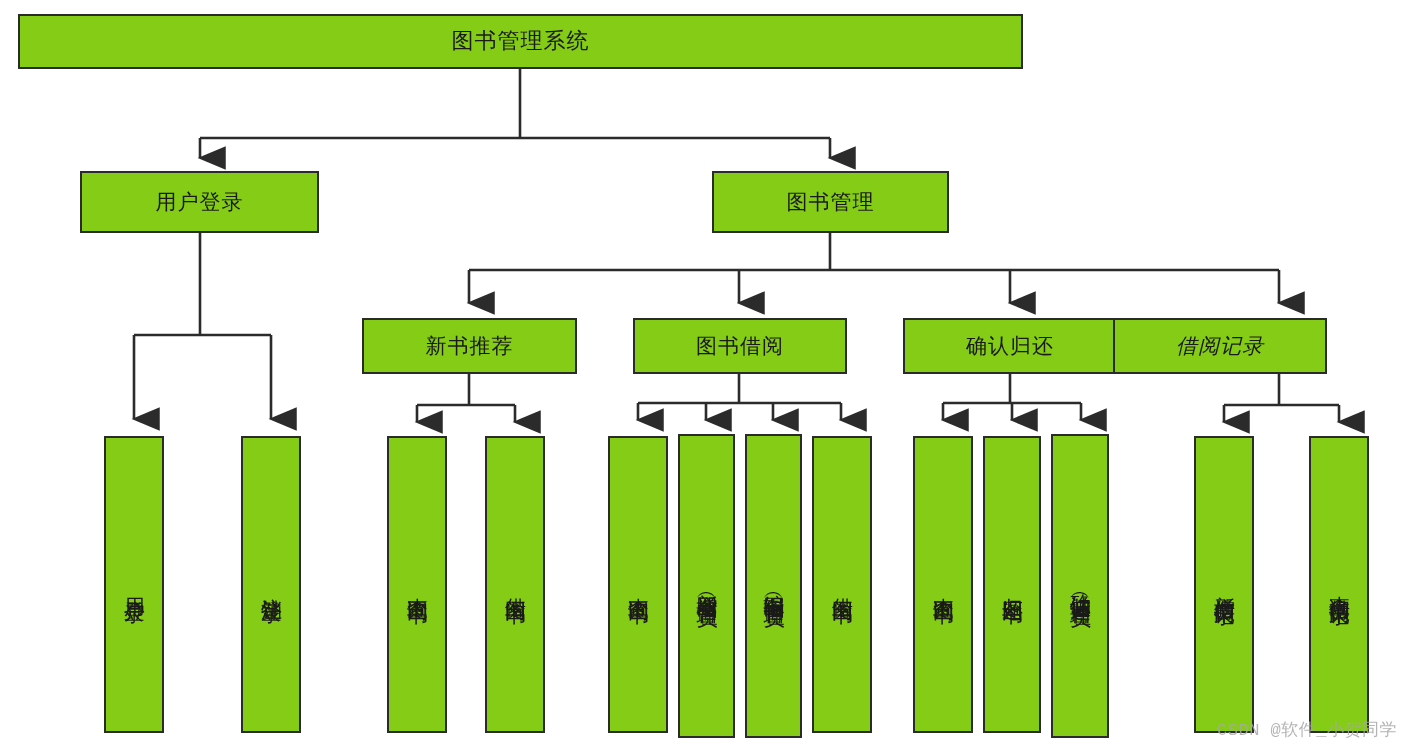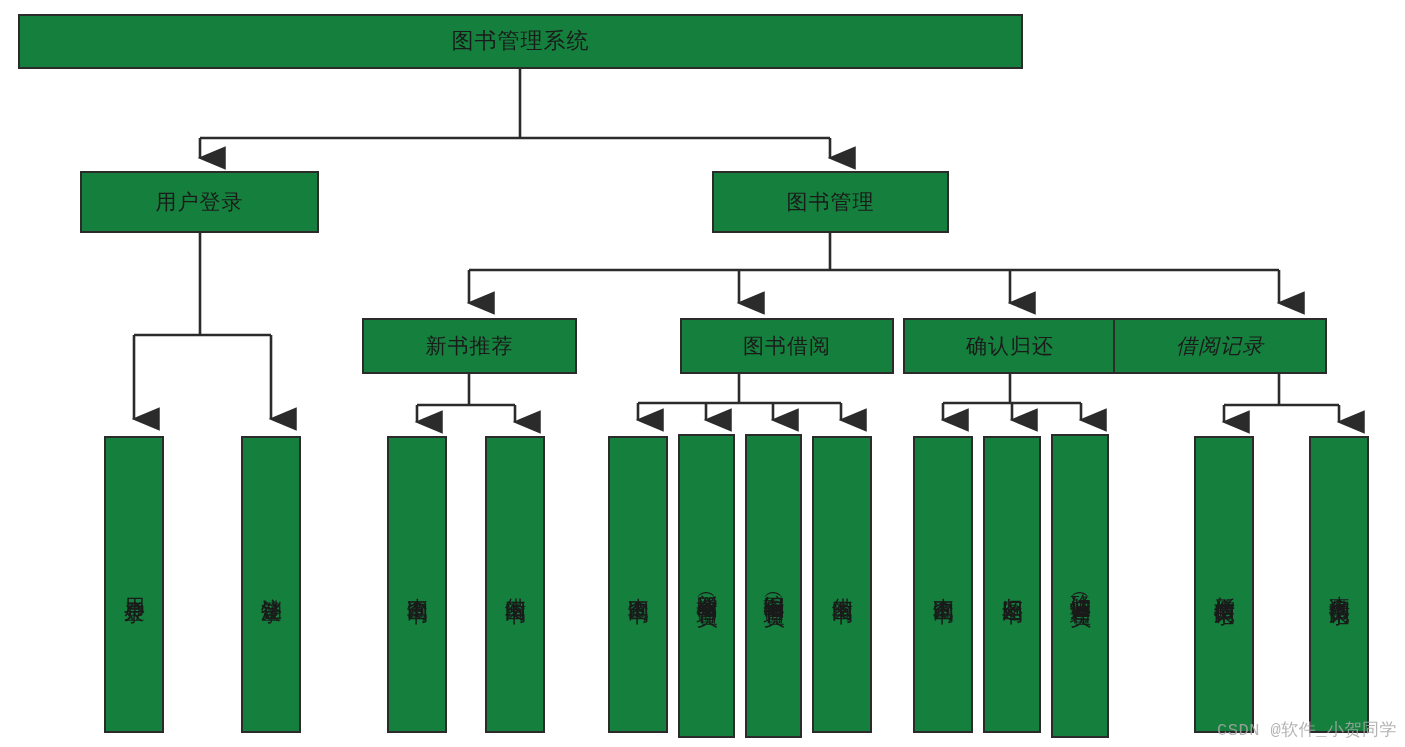--- a/index.html
+++ b/index.html
@@ -22,21 +22,21 @@
     position: absolute;
     left: 0;
     top: 0;
     width: 1405px;
     height: 747px;
     pointer-events: none;
   }
   .node {
     position: absolute;
     box-sizing: border-box;
-    background: #15803d;
+    background: #84cc16;
     border: 2px solid #2b2b2b;
     display: flex;
     align-items: center;
     justify-content: center;
     color: #1a1a1a;
     text-align: center;
   }
   .node-h {
     font-size: 21px;
     letter-spacing: 1px;
@@ -181,21 +181,21 @@
   </svg>
 
   <div class="node node-h" id="root-node" style="left:18px; top:14px; width:1005px; height:55px;">图书管理系统</div>
 
   <div class="node node-h" style="left:80px; top:171px; width:239px; height:62px;">用户登录</div>
 
   <div class="node node-h" style="left:712px; top:171px; width:237px; height:62px;">图书管理</div>
 
   <div class="node node-h" style="left:362px; top:318px; width:215px; height:56px;">新书推荐</div>
 
-  <div class="node node-h" style="left:633px; top:318px; width:214px; height:56px;margin-left:47px;">图书借阅</div>
+  <div class="node node-h" style="left:633px; top:318px; width:214px; height:56px;">图书借阅</div>
 
   <div class="node node-h" style="left:903px; top:318px; width:214px; height:56px;">确认归还</div>
 
   <div class="node node-h" style="left:1113px; top:318px; width:214px; height:56px;font-style:italic;">借阅记录</div>
 
   <div class="node node-v" style="left:104px; top:436px; width:60px; height:297px;">
     <span class="vlabel">用户登录</span>
   </div>
 
   <div class="node node-v" style="left:241px; top:436px; width:60px; height:297px;">

